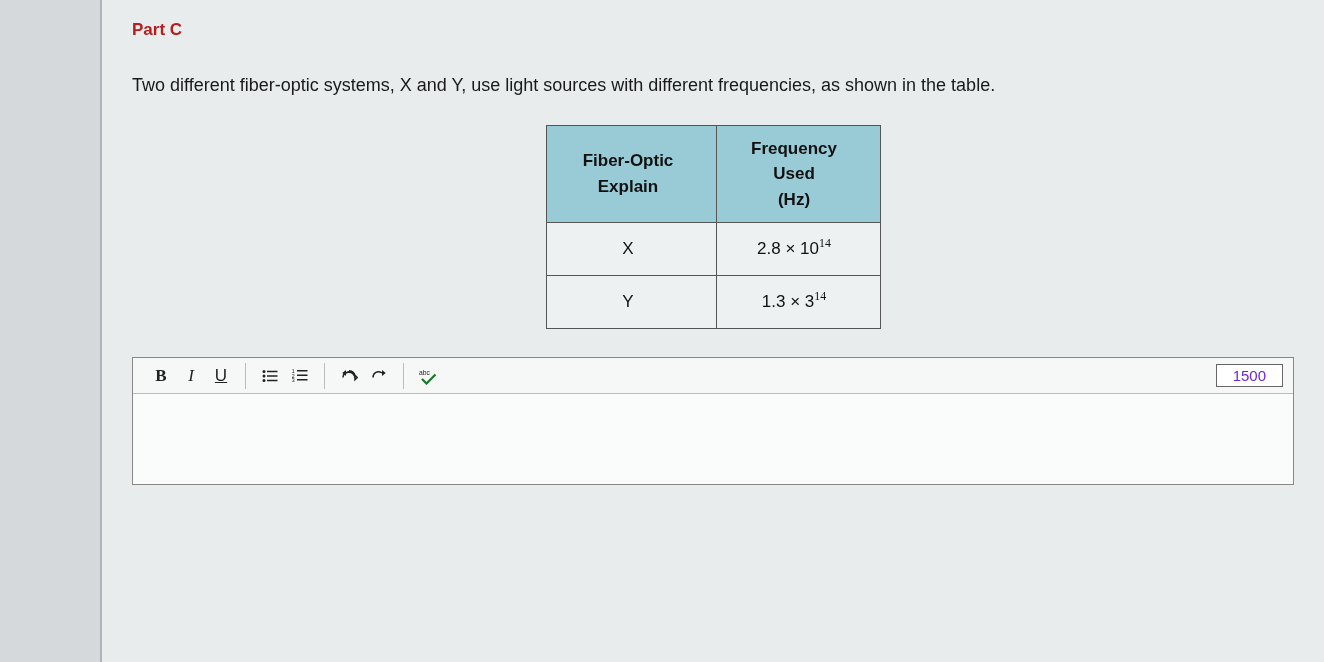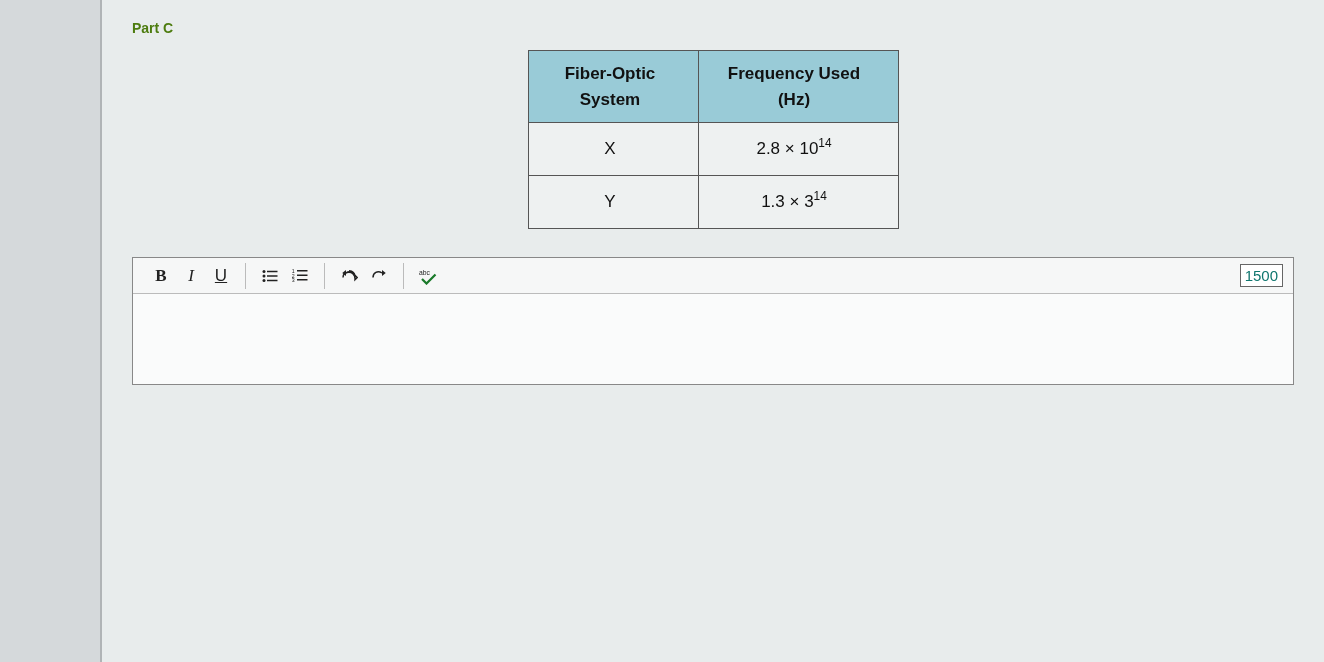--- a/index.html
+++ b/index.html
@@ -14,23 +14,23 @@
     }
     .page {
       background: #e8ecec;
       margin-left: 100px;
       border-left: 2px solid #b0b4b6;
       min-height: 662px;
       padding: 20px 30px 20px 30px;
     }
     .part-title {
       font-weight: bold;
-      font-size: 14px;
-      color: #4d7c0f;
-      margin-bottom: 14px;
+      font-size: 17px;
+      color: #b91c1c;
+      margin-bottom: 30px;
     }
     .body-text {
       font-size: 18px;
       color: #1a1a1a;
       line-height: 1.7;
       margin-bottom: 24px;
     }
     .table-wrap {
       display: flex;
       justify-content: center;
@@ -50,22 +50,22 @@
       background: #99cbd7;
       font-weight: bold;
       padding: 10px 22px;
       line-height: 1.5;
     }
     table.freq td {
       background: #eef1f1;
       padding: 16px 22px;
     }
     table.freq th:first-child, table.freq td:first-child { width: 170px; padding-left: 16px; }
-    table.freq th:last-child, table.freq td:last-child { width: 200px; padding-left: 14px; }
-    sup { font-size: 0.7em; vertical-align: super; line-height: 0; }
+    table.freq th:last-child, table.freq td:last-child { width: 164px; padding-left: 14px; }
+    sup { font-size: 0.7em; vertical-align: super; line-height: 0; font-family: Liberation Serif, serif; }
 
     .toolbar-outer {
       border: 1px solid #888;
       background: #f6f7f7;
       margin-top: 10px;
     }
     .toolbar {
       display: flex;
       align-items: center;
       height: 36px;
@@ -97,46 +97,47 @@
       cursor: pointer;
       border-radius: 2px;
     }
     .bold { font-weight: bold; font-family: Georgia, serif; }
     .italic { font-style: italic; font-family: Georgia, serif; }
     .underline { text-decoration: underline; font-family: Arial, sans-serif; }
     .counter-box {
       margin-left: auto;
       border: 1px solid #666;
       background: #fff;
-      padding: 2px 4px;
+      padding: 2px 16px;
       font-size: 15px;
-      color: #0f766e;
+      color: #6d28d9;
       margin-right: 4px;
     }
     .editor-area {
       min-height: 90px;
       background: #fafbfb;
     }
     svg.icon { width: 18px; height: 18px; }
   </style>
 </head>
 <body>
 
 <div class="page">
 
   <div class="part-title">Part C</div>
 
+  <div class="body-text">Two different fiber-optic systems, X and Y, use light sources with different frequencies, as shown in the table.</div>
 
   <div class="table-wrap">
     <table class="freq">
       <thead>
         <tr>
           <th>
             <span>Fiber-Optic</span><br>
-            <span>System</span>
+            <span>Explain</span>
           </th>
           <th>
             <span>Frequency Used</span><br>
             <span>(Hz)</span>
           </th>
         </tr>
       </thead>
       <tbody>
         <tr>
           <td>X</td>

